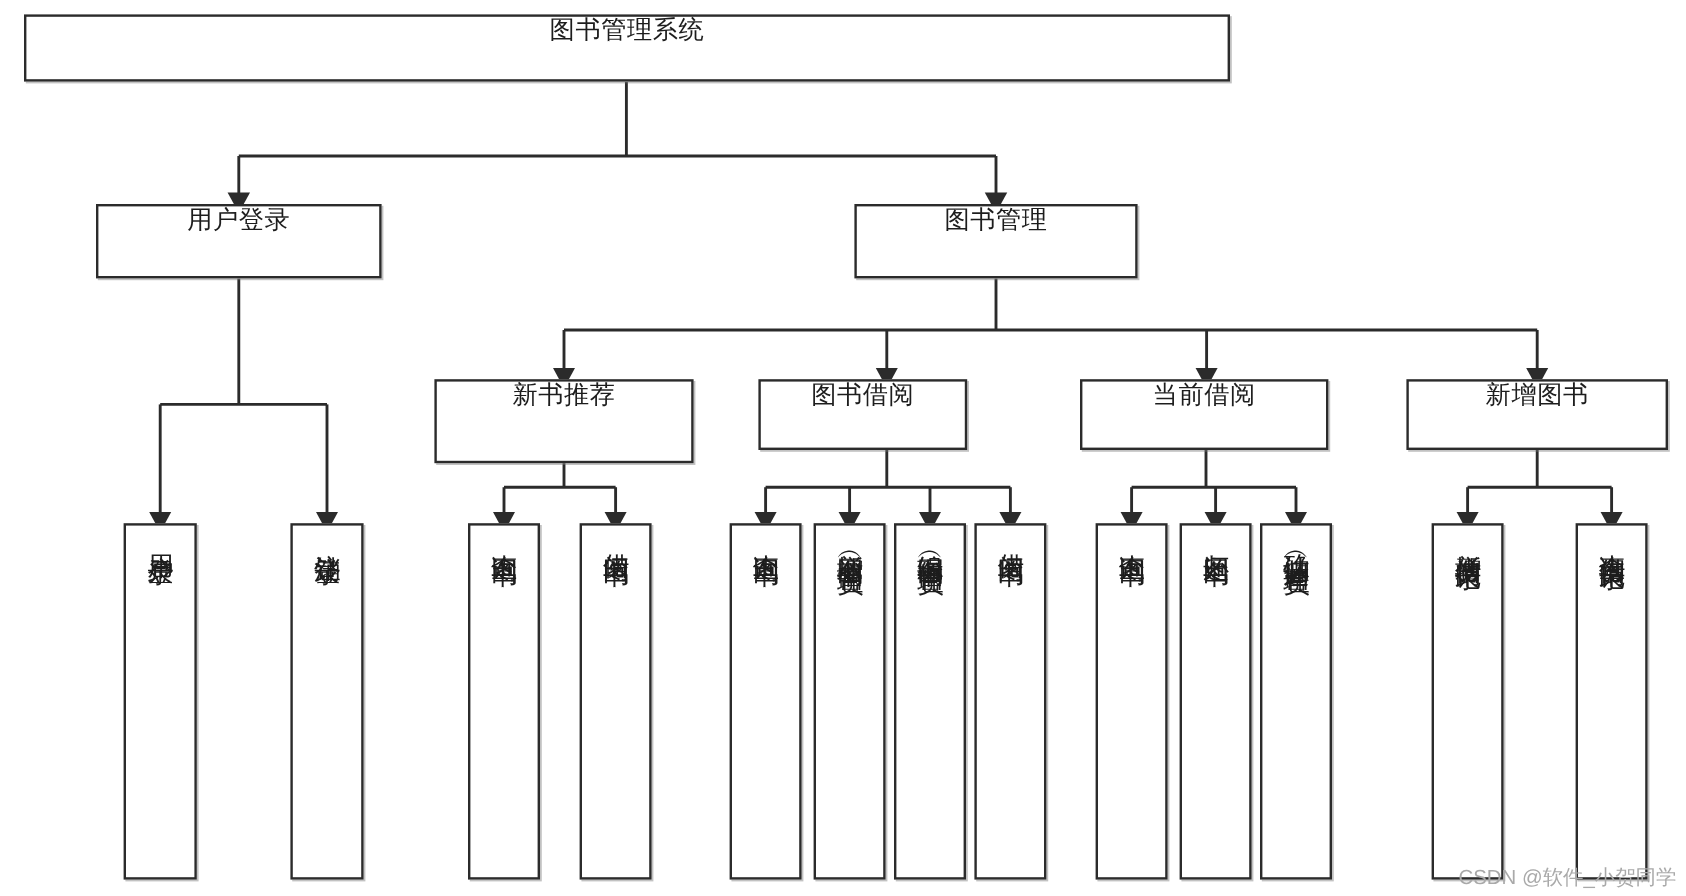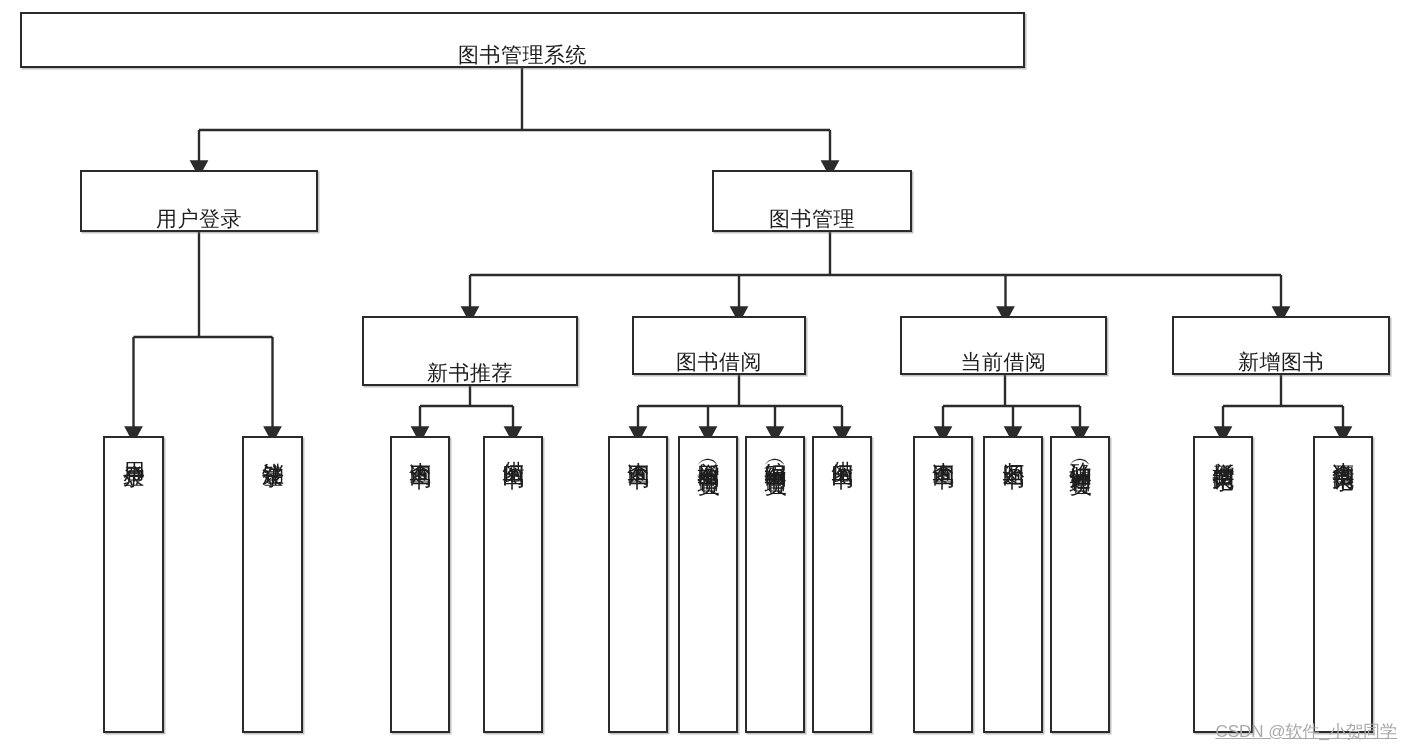--- a/index.html
+++ b/index.html
@@ -25,21 +25,21 @@
     left: 0;
     width: 1405px;
     height: 747px;
   }
   .node-box {
     position: absolute;
     box-sizing: border-box;
     background: #ffffff;
     border: 2px solid #2b2b2b;
     display: flex;
-    align-items: flex-end;
+    align-items: flex-start;
     justify-content: center;
     box-shadow: 1.5px 1.5px 0 rgba(120,120,120,0.45);
   }
   .node-label-h {
     font-size: 21px;
     color: #1d1d1d;
     line-height: 1.1;
     white-space: nowrap;
     letter-spacing: 0.5px;
   }
@@ -57,21 +57,20 @@
     white-space: nowrap;
   }
   #watermark {
     position: absolute;
     right: 8px;
     bottom: 4px;
     font-size: 17px;
     color: #a9a9a9;
     white-space: nowrap;
     pointer-events: none;
-    text-decoration: underline;
   }
 </style>
 </head>
 <body>
 
 <div id="diagram-root">
 
   <svg id="flow-svg" viewBox="0 0 1405 747" xmlns="http://www.w3.org/2000/svg">
     <defs>
       <marker id="arrowhead" markerWidth="9" markerHeight="9" refX="3.2" refY="4.5" orient="auto" markerUnits="strokeWidth">
@@ -115,21 +114,21 @@
       </g>
   </svg>
 
   <div id="node-layer">
       <div class="node-box" style="left: 20px; top: 12px; width: 1005px; height: 56px;">
         <span class="node-label-h">图书管理系统</span>
       </div>
       <div class="node-box" style="left: 80px; top: 170px; width: 238px; height: 62px;">
         <span class="node-label-h">用户登录</span>
       </div>
-      <div class="node-box" style="left: 712px; top: 170px; width: 200px; height: 62px;">
+      <div class="node-box" style="left: 712px; top: 170px; width: 236px; height: 62px;">
         <span class="node-label-h">图书管理</span>
       </div>
       <div class="node-box" style="left: 362px; top: 316px; width: 216px; height: 70px;">
         <span class="node-label-h">新书推荐</span>
       </div>
       <div class="node-box" style="left: 632px; top: 316px; width: 174px; height: 59px;">
         <span class="node-label-h">图书借阅</span>
       </div>
       <div class="node-box" style="left: 900px; top: 316px; width: 207px; height: 59px;">
         <span class="node-label-h">当前借阅</span>

